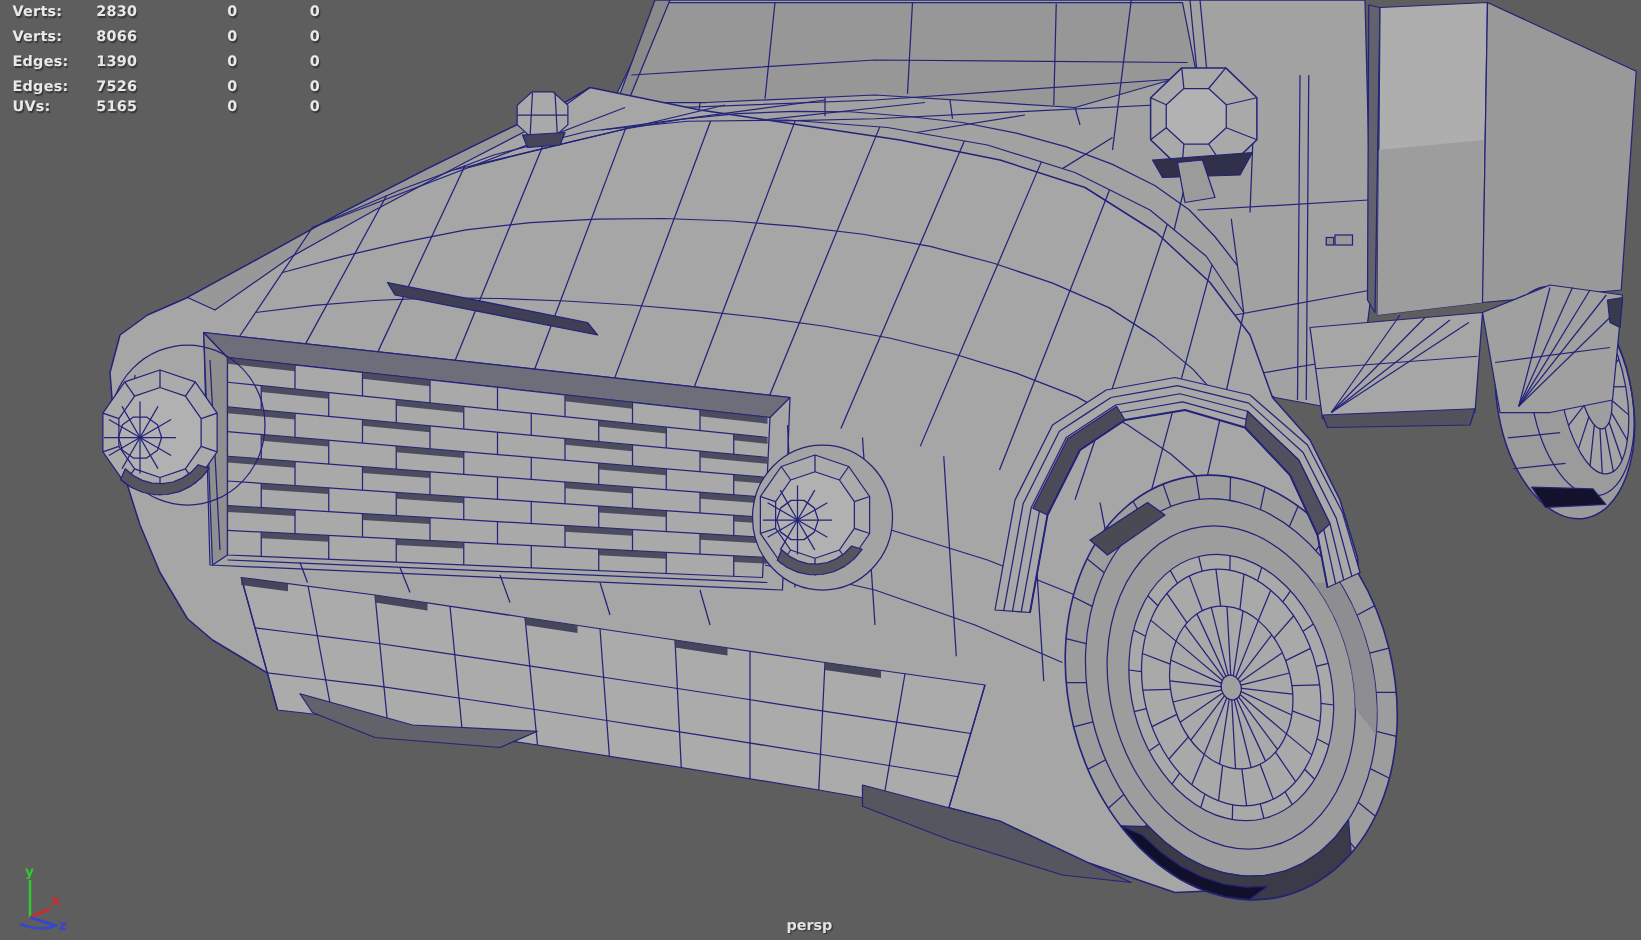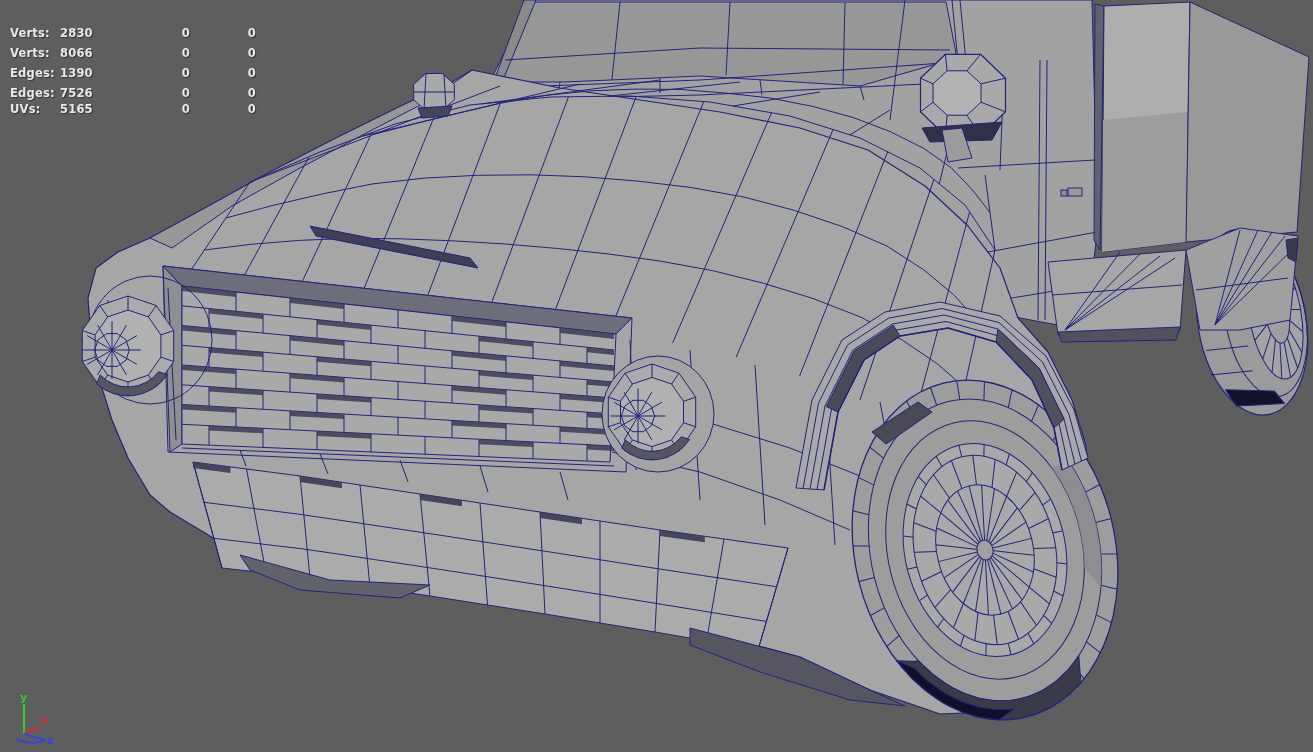--- a/index.html
+++ b/index.html
@@ -11,21 +11,21 @@
     user-select:none;
   }
   #scene{position:absolute;left:0;top:0;}
   .hud{
     position:absolute;left:0;top:0;width:300px;height:110px;
     font-size:11.5px;font-weight:bold;letter-spacing:.2px;
     text-shadow:1px 1px 1px rgba(0,0,0,.45);
   }
   .hud-row{position:absolute;left:0;width:300px;height:15px;}
   .hud-label{position:absolute;left:10px;width:60px;text-align:left;}
-  .hud-v1{position:absolute;left:60px;width:67px;text-align:left;}
+  .hud-v1{position:absolute;left:60px;width:67px;text-align:center;}
   .hud-v2{position:absolute;left:130px;width:60px;text-align:right;}
   .hud-v3{position:absolute;left:196px;width:60px;text-align:right;}
   .camera-label{
     position:absolute;left:0;right:18px;bottom:4px;height:15px;
     text-align:center;font-size:11.5px;font-weight:bold;
     text-shadow:1px 1px 1px rgba(0,0,0,.5);
   }
   .axis-gizmo{position:absolute;left:2px;bottom:6px;width:66px;height:56px;}
 </style>
 </head>
@@ -455,21 +455,21 @@
       <path d="M1005.5,78.2L981.0,83.8" fill="none" stroke="#23237a" stroke-width="1" stroke-linejoin="round"></path>
       <path d="M922.0,128.0L1002.0,122.0L992.0,140.0L930.0,142.0Z" fill="#30304a" stroke="#23237a" stroke-width="1" stroke-linejoin="round"></path>
       <path d="M942.0,130.0L962.0,128.0L972.0,158.0L948.0,162.0Z" fill="#9b9b9b" stroke="#23237a" stroke-width="1" stroke-linejoin="round"></path>
       <path d="M454.3,99.7L442.4,110.5L425.6,110.5L413.7,99.7L413.7,84.3L425.6,73.5L442.4,73.5L454.3,84.3Z" fill="#a9a9a9" stroke="#23237a" stroke-width="1" stroke-linejoin="round"></path>
       <path d="M426.0,74.0L424.0,110.0" fill="none" stroke="#23237a" stroke-width="1" stroke-linejoin="round"></path>
       <path d="M444.0,74.0L446.0,110.0" fill="none" stroke="#23237a" stroke-width="1" stroke-linejoin="round"></path>
       <path d="M414.0,92.0L454.0,92.0" fill="none" stroke="#23237a" stroke-width="1" stroke-linejoin="round"></path>
       <path d="M418.0,108.0L452.0,106.0L448.0,116.0L422.0,118.0Z" fill="#44445a" stroke="#23237a" stroke-width="1" stroke-linejoin="round"></path>
     </svg>
 
-  <div class="hud" style="color: rgb(233, 233, 233); margin-top: 24px;">
+  <div class="hud" style="color: rgb(233, 233, 233);">
     <div class="hud-row" style="top:2px">
       <span class="hud-label">Verts:</span>
       <span class="hud-v1">2830</span>
       <span class="hud-v2">0</span>
       <span class="hud-v3">0</span>
     </div>
     <div class="hud-row" style="top:22px">
       <span class="hud-label">Verts:</span>
       <span class="hud-v1">8066</span>
       <span class="hud-v2">0</span>
@@ -488,20 +488,21 @@
       <span class="hud-v3">0</span>
     </div>
     <div class="hud-row" style="top:78px">
       <span class="hud-label">UVs:</span>
       <span class="hud-v1">5165</span>
       <span class="hud-v2">0</span>
       <span class="hud-v3">0</span>
     </div>
   </div>
 
+  <div class="camera-label" style="color: rgb(226, 226, 226);">persp</div>
 
   <svg class="axis-gizmo" id="gizmo" width="66" height="56" viewBox="0 0 66 56">
       <path d="M 14,49 Q 30,56 44,50" stroke="#3344d6" stroke-width="2" fill="none" opacity="0.9"></path>
       <line x1="22" y1="44" x2="22" y2="14" stroke="#2ecc2e" stroke-width="2"></line>
       <line x1="22" y1="44" x2="38" y2="37" stroke="#cf2b2b" stroke-width="2"></line>
       <line x1="22" y1="44" x2="42" y2="50" stroke="#3344d6" stroke-width="2"></line>
       <text x="18" y="11" fill="#2ecc2e" font-size="11" font-weight="bold" font-family="DejaVu Sans, sans-serif">y</text>
       <text x="39" y="34" fill="#cf2b2b" font-size="11" font-weight="bold" font-family="DejaVu Sans, sans-serif">x</text>
       <text x="45" y="54" fill="#3344d6" font-size="11" font-weight="bold" font-family="DejaVu Sans, sans-serif">z</text>
     </svg>

